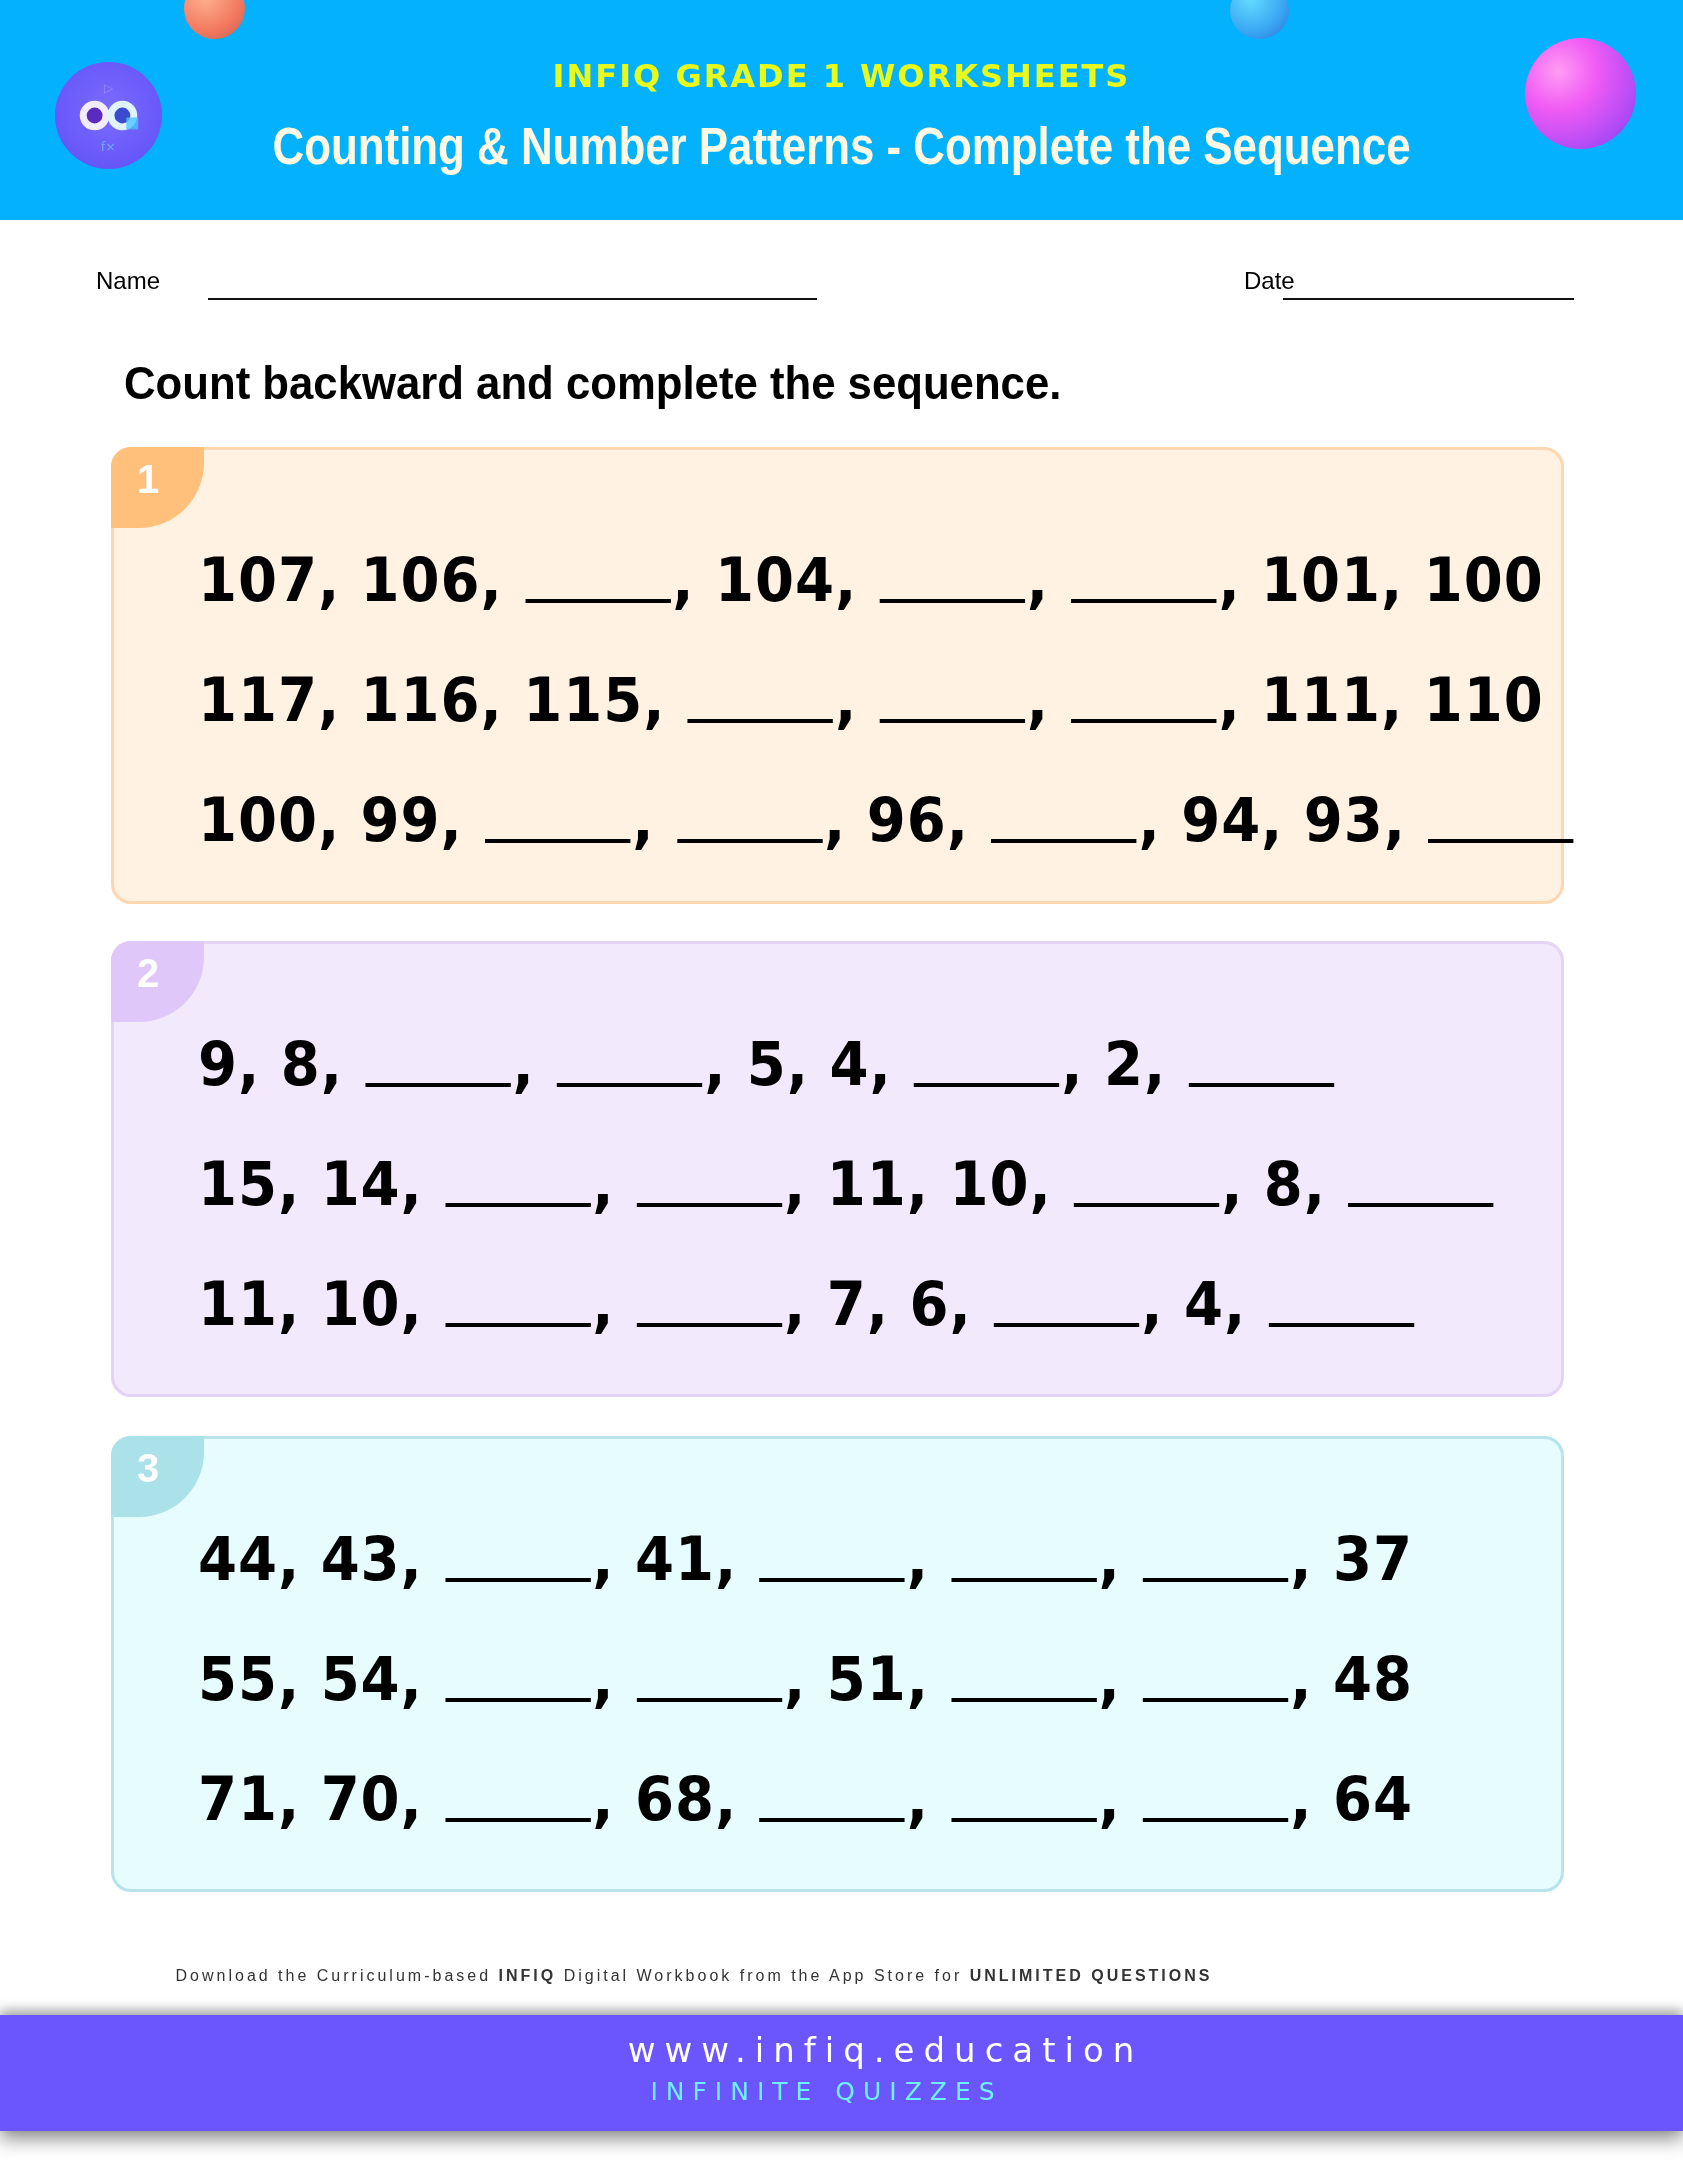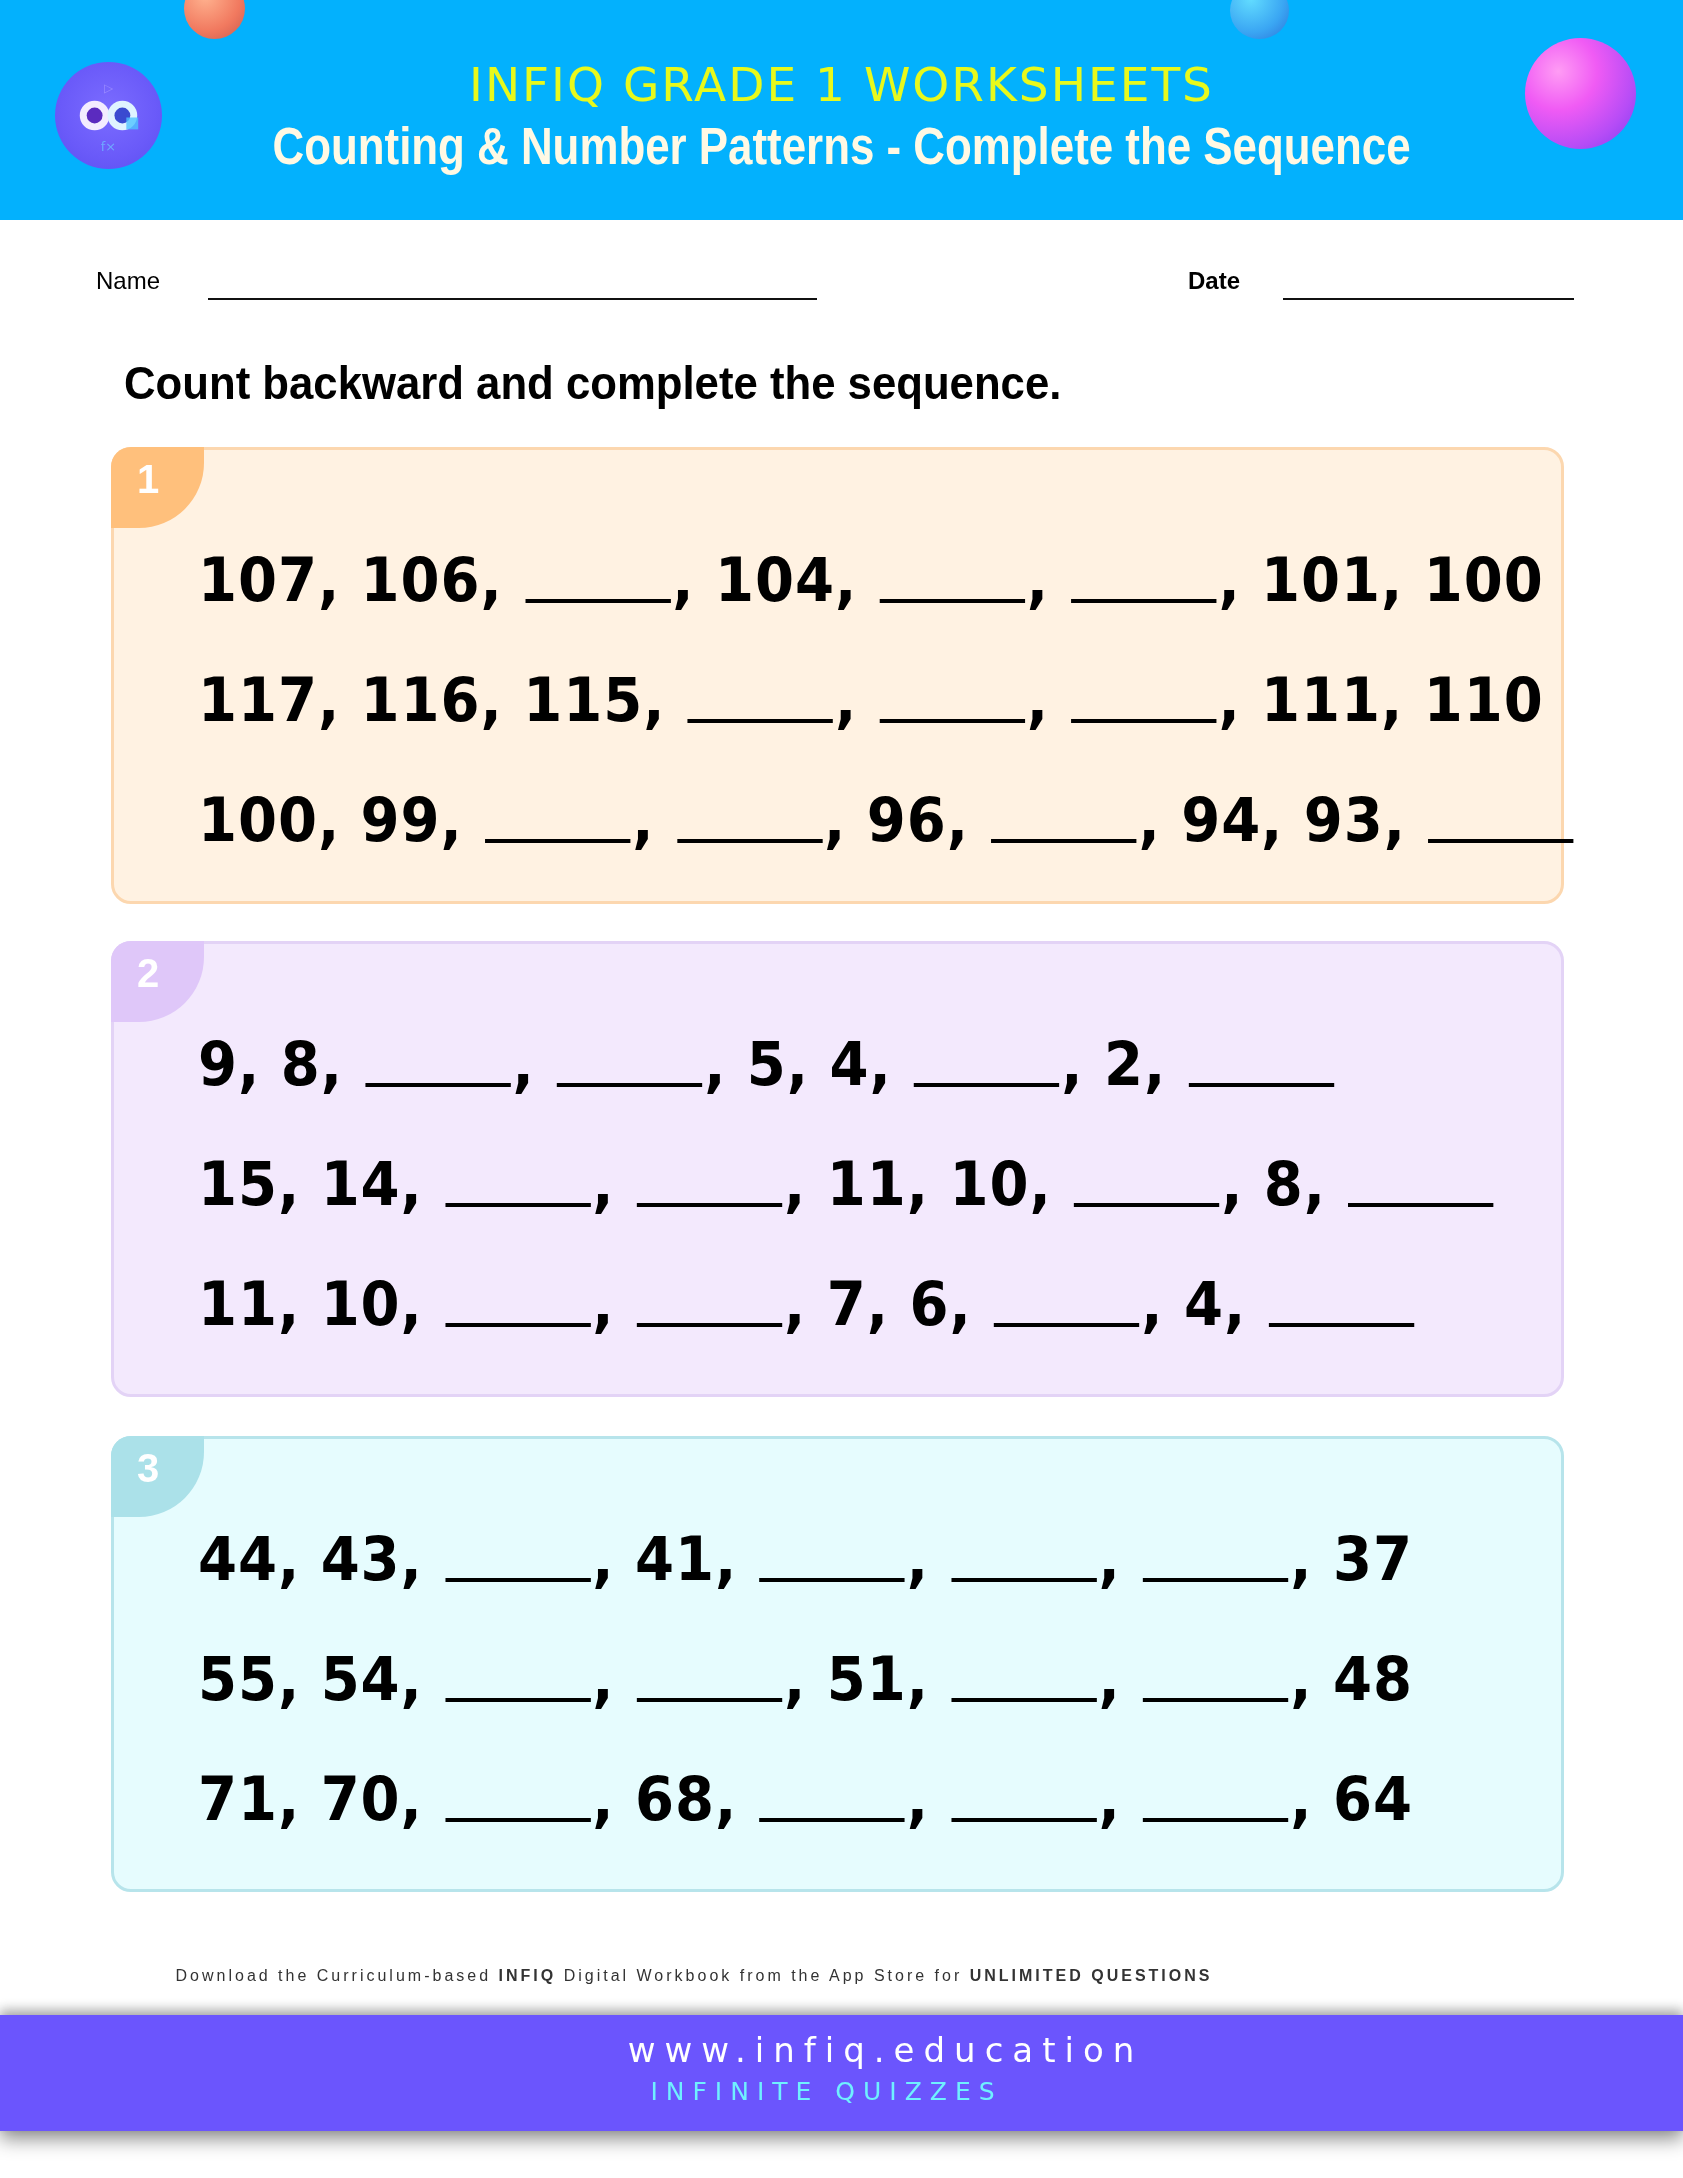--- a/index.html
+++ b/index.html
@@ -11,21 +11,21 @@
           background:radial-gradient(circle at 50% 45%, #7b6cff 0%, #6a5af9 60%, #5a4ef0 100%); }
   .logo-glyph { position:absolute; left:0; top:0; width:107px; height:107px; }
   .ball { position:absolute; border-radius:50%; }
   .ball-orange { left:184px; top:-22px; width:61px; height:61px;
                  background:radial-gradient(circle at 35% 30%, #ffb28f, #f1795f 60%, #c95a4e); }
   .ball-blue { left:1230px; top:-18px; width:59px; height:57px;
                background:radial-gradient(circle at 35% 30%, #62dcff, #3aa6f3 60%, #2b72d9); }
   .ball-pink { left:1525px; top:38px; width:111px; height:111px;
                background:radial-gradient(circle at 30% 30%, #ff9cf4, #f05bf4 35%, #b64cf6 70%, #7a3cf0); }
   .brand { position:absolute; left:0; width:1683px; top:57px; text-align:center; color:#e8f91c;
-           font-family:"DejaVu Sans", sans-serif; font-size:47px; letter-spacing:2px; font-weight:normal; }
+           font-family:"DejaVu Sans", sans-serif; font-size:32px; letter-spacing:2px; font-weight:bold; }
   .title { position:absolute; left:0; width:1683px; top:117px; text-align:center; color:#fff9e4;
            font-family:"Liberation Sans Narrow","Liberation Sans", sans-serif; font-weight:bold; font-size:51px;
            transform:scaleX(0.86); transform-origin:center; }
 
   .label { position:absolute; font-size:24px; color:#000; }
   .line { position:absolute; height:2px; background:#111; }
   .instr { position:absolute; left:124px; top:356px; font-size:46px; font-weight:bold; color:#000; transform:scaleX(0.95); transform-origin:left; }
 
   .card { position:absolute; left:111px; width:1453px; border-radius:20px; box-sizing:border-box; }
   .card1 { top:447px; height:457px; background:#fff2e2; border:3px solid #fcd7af; }
@@ -69,21 +69,21 @@
       <text x="54" y="30" font-size="12" fill="#9b8cff" text-anchor="middle" font-family="DejaVu Sans, sans-serif">▷</text>
       <text x="54" y="90" font-size="13" fill="#6fa8ff" text-anchor="middle" font-family="DejaVu Sans, sans-serif">f×</text>
     </svg>
   </div>
   <div class="brand">INFIQ GRADE 1 WORKSHEETS</div>
   <div class="title">Counting &amp; Number Patterns - Complete the Sequence</div>
 </div>
 
 <span class="label" style="left:96px; top:267px;">Name</span>
 <div class="line" style="left:208px; top:298px; width:609px;"></div>
-<span class="label" style="left:1188px; top:267px;font-weight:bold;">Date</span>
+<span class="label" style="left:1244px; top:267px;">Date</span>
 <div class="line" style="left:1283px; top:298px; width:291px;"></div>
 
 <div class="instr">Count backward and complete the sequence.</div>
 
 <div class="card card1">
   <div class="badge">1</div>
   <div class="seq" style="top:94px;"><span class="tok">107</span><span class="sep">, </span><span class="tok">106</span><span class="sep">, </span><span class="blank"></span><span class="sep">, </span><span class="tok">104</span><span class="sep">, </span><span class="blank"></span><span class="sep">, </span><span class="blank"></span><span class="sep">, </span><span class="tok">101</span><span class="sep">, </span><span class="tok">100</span></div>
   <div class="seq" style="top:214px;"><span class="tok">117</span><span class="sep">, </span><span class="tok">116</span><span class="sep">, </span><span class="tok">115</span><span class="sep">, </span><span class="blank"></span><span class="sep">, </span><span class="blank"></span><span class="sep">, </span><span class="blank"></span><span class="sep">, </span><span class="tok">111</span><span class="sep">, </span><span class="tok">110</span></div>
   <div class="seq" style="top:334px;"><span class="tok">100</span><span class="sep">, </span><span class="tok">99</span><span class="sep">, </span><span class="blank"></span><span class="sep">, </span><span class="blank"></span><span class="sep">, </span><span class="tok">96</span><span class="sep">, </span><span class="blank"></span><span class="sep">, </span><span class="tok">94</span><span class="sep">, </span><span class="tok">93</span><span class="sep">, </span><span class="blank"></span></div>
 </div>

